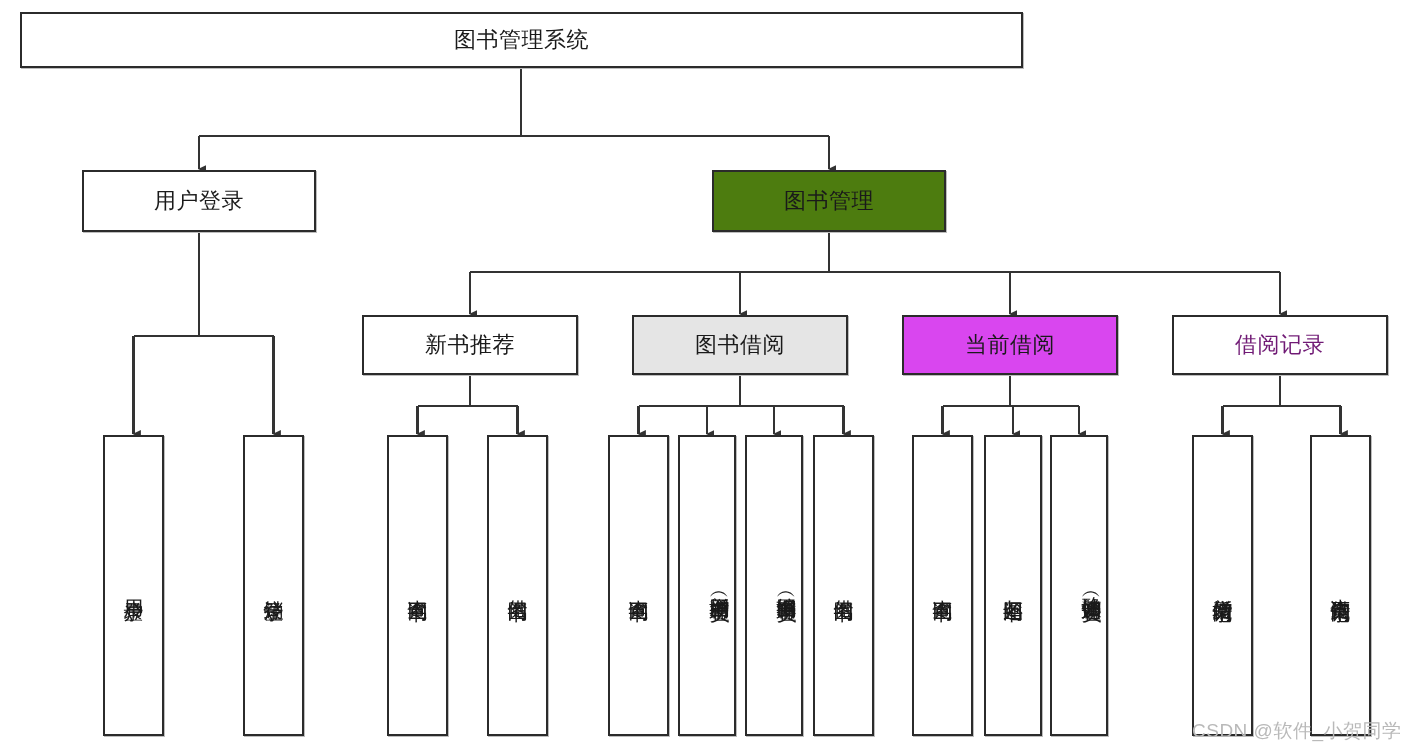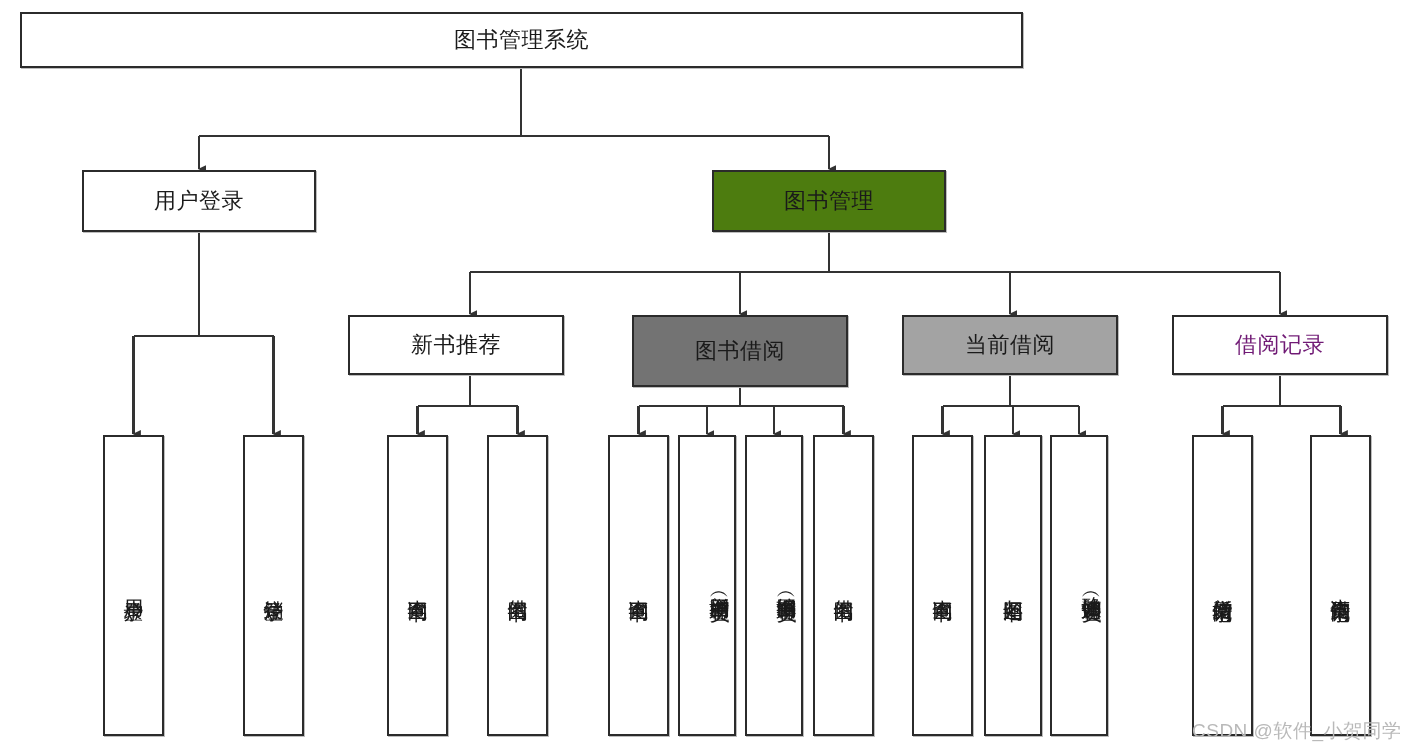--- a/index.html
+++ b/index.html
@@ -115,27 +115,27 @@
   <div id="node-layer">
       <div class="node horizontal" style="left: 20px; top: 12px; width: 1003px; height: 56px; border-color: rgb(43, 43, 43); background: rgb(255, 255, 255); color: rgb(26, 26, 26);">
         <span class="node-label">图书管理系统</span>
       </div>
       <div class="node horizontal" style="left: 82px; top: 170px; width: 234px; height: 62px; border-color: rgb(43, 43, 43); background: rgb(255, 255, 255); color: rgb(26, 26, 26);">
         <span class="node-label">用户登录</span>
       </div>
       <div class="node horizontal" style="left: 712px; top: 170px; width: 234px; height: 62px; border-color: rgb(43, 43, 43); background: #4d7c0f; color: rgb(26, 26, 26);">
         <span class="node-label">图书管理</span>
       </div>
-      <div class="node horizontal" style="left: 348px; top: 315px; width: 216px; height: 60px; border-color: rgb(43, 43, 43); background: rgb(255, 255, 255); color: rgb(26, 26, 26);">
+      <div class="node horizontal" style="left: 362px; top: 315px; width: 216px; height: 60px; border-color: rgb(43, 43, 43); background: rgb(255, 255, 255); color: rgb(26, 26, 26);">
         <span class="node-label">新书推荐</span>
       </div>
-      <div class="node horizontal" style="left: 632px; top: 315px; width: 216px; height: 72px; border-color: rgb(43, 43, 43); background: #737373; color: rgb(26, 26, 26);">
+      <div class="node horizontal" style="left: 632px; top: 315px; width: 216px; height: 60px; border-color: rgb(43, 43, 43); background: #e5e5e5; color: rgb(26, 26, 26);">
         <span class="node-label">图书借阅</span>
       </div>
-      <div class="node horizontal" style="left: 902px; top: 315px; width: 216px; height: 60px; border-color: rgb(43, 43, 43); background: #a3a3a3; color: rgb(26, 26, 26);">
+      <div class="node horizontal" style="left: 902px; top: 315px; width: 216px; height: 60px; border-color: rgb(43, 43, 43); background: #d946ef; color: rgb(26, 26, 26);">
         <span class="node-label">当前借阅</span>
       </div>
       <div class="node horizontal" style="left: 1172px; top: 315px; width: 216px; height: 60px; border-color: rgb(43, 43, 43); background: rgb(255, 255, 255); color: #701a75;">
         <span class="node-label">借阅记录</span>
       </div>
       <div class="node vertical" style="left: 103px; top: 435px; width: 61px; height: 301px; border-color: rgb(43, 43, 43); background: rgb(255, 255, 255); color: rgb(26, 26, 26);">
         <span class="node-label">用户登录</span>
       </div>
       <div class="node vertical" style="left: 243px; top: 435px; width: 61px; height: 301px; border-color: rgb(43, 43, 43); background: rgb(255, 255, 255); color: rgb(26, 26, 26);">
         <span class="node-label">注销登录</span>

